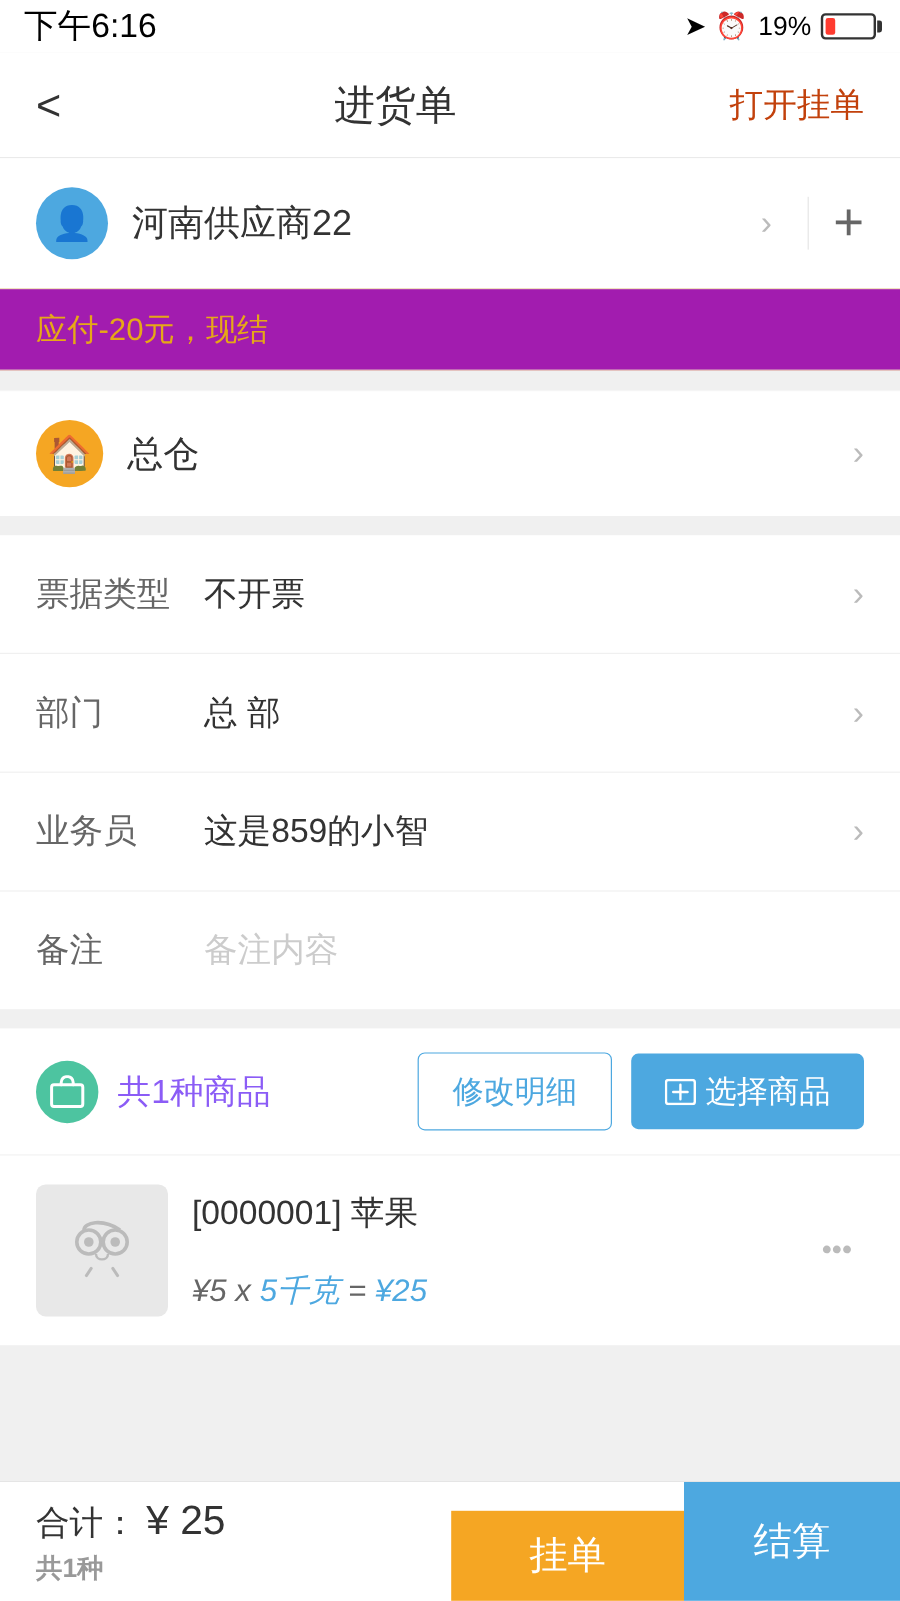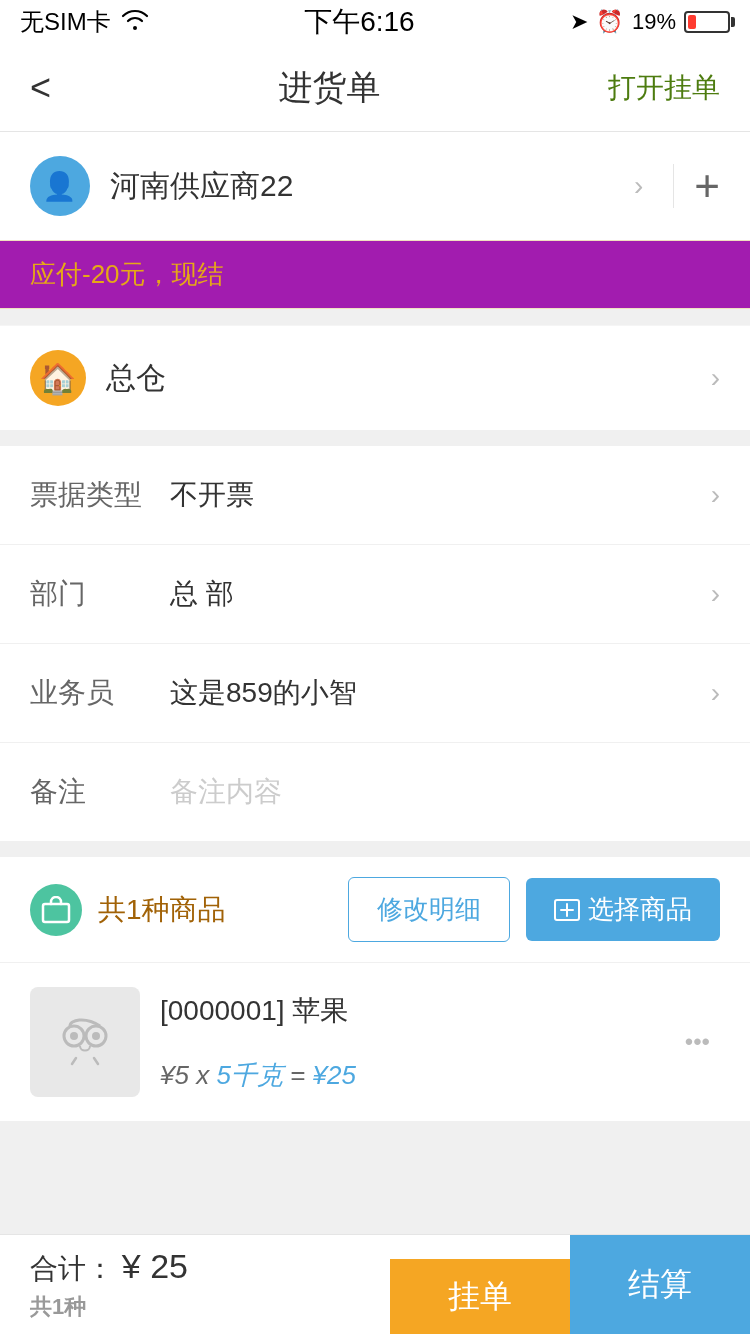--- a/index.html
+++ b/index.html
@@ -44,21 +44,21 @@
       height: 88px;
       background: #fff;
       display: flex;
       align-items: center;
       justify-content: space-between;
       padding: 0 30px;
       border-bottom: 1px solid #e5e5e5;
     }
     .nav-back { font-size: 36px; color: #333; }
     .nav-title { font-size: 34px; font-weight: 500; color: #333; }
-    .nav-action { font-size: 28px; color: #4d7c0f; }
+    .nav-action { font-size: 28px; color: #c2410c; }
 
     
     .content { background: #f0f0f0; }
 
     
     .section {
       background: #fff;
       margin-bottom: 16px;
     }
 
@@ -141,21 +141,21 @@
       align-items: center;
       padding: 20px 30px;
       border-bottom: 1px solid #f0f0f0;
     }
     .products-icon {
       width: 52px; height: 52px; border-radius: 50%;
       background: #4dc4a0;
       display: flex; align-items: center; justify-content: center;
       color: #fff; font-size: 24px; margin-right: 16px; flex-shrink: 0;
     }
-    .products-count { flex: 1; font-size: 28px; color: #a16207; }
+    .products-count { flex: 1; font-size: 28px; color: #8b5cf6; }
     .btn-edit {
       border: 1.5px solid #4da8e0; color: #4da8e0;
       background: #fff; padding: 14px 28px;
       border-radius: 6px; font-size: 26px; margin-right: 16px; margin-left: 44px;
     }
     .btn-select {
       background: #4da8e0; color: #fff;
       border: none; padding: 14px 28px;
       border-radius: 6px; font-size: 26px;
       display: flex; align-items: center; gap: 8px;
@@ -196,21 +196,21 @@
       border-top: 1px solid #e5e5e5;
     }
     .total-area {
       flex: 1;
       display: flex;
       flex-direction: column;
       justify-content: center;
       padding: 0 30px;
     }
     .btn-suspend {
-      width: 180px;
+      width: 194px;
       background: #f5a623;
       color: #fff;
       border: none;
       font-size: 32px;
       display: flex; align-items: center; justify-content: center; margin-top: 24px;
     }
     .btn-checkout {
       width: 180px;
       background: #4da8e0;
       color: #fff;
@@ -224,30 +224,20 @@
       color: #aaa; font-size: 40px;
     }
 
     
     .bottom-spacer { height: 100px; }
   </style>
 </head>
 <body>
 
 <div class="status-bar">
-  <div class="status-left">
-    <span>无SIM卡</span>
-    <span>
-      <svg width="28" height="22" viewBox="0 0 28 22" fill="none">
-        <path d="M14 18a2 2 0 110 4 2 2 0 010-4z" fill="#000"></path>
-        <path d="M7 13c1.9-1.9 4.4-3 7-3s5.1 1.1 7 3" stroke="#000" stroke-width="2.2" fill="none" stroke-linecap="round"></path>
-        <path d="M2 8c3.3-3.3 7.7-5 12-5s8.7 1.7 12 5" stroke="#000" stroke-width="2.2" fill="none" stroke-linecap="round"></path>
-      </svg>
-    </span>
-  </div>
   <div class="status-center">下午6:16</div>
   <div class="status-right">
     <span>➤</span>
     <span>⏰</span>
     <span>19%</span>
     <span class="battery-icon">
       <span class="battery-fill"></span>
     </span>
   </div>
 </div>

